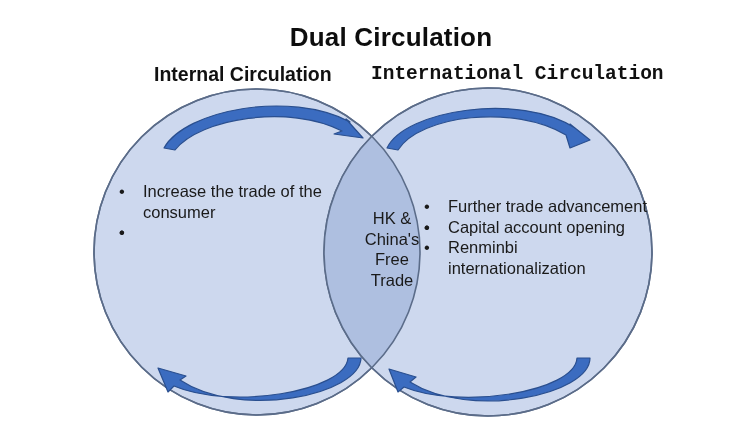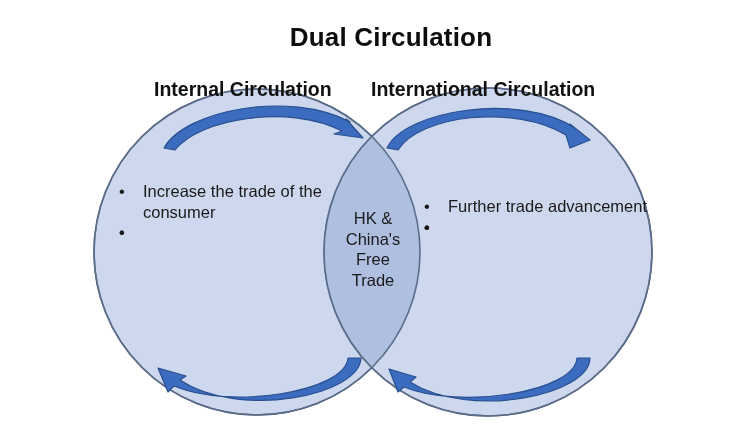--- a/index.html
+++ b/index.html
@@ -21,28 +21,28 @@
       width: 750px;
       top: 22px;
       text-align: center;
       font-size: 26px;
       font-weight: bold;
       letter-spacing: 0.2px;
       color: #0d0d0d;
     }
     .subtitle {
       position: absolute;
-      top: 78px;
+      top: 63px;
       font-size: 19.5px;
       font-weight: bold;
       white-space: nowrap;
       color: #111111;
     }
     .subtitle.left { left: 154px; }
-    .subtitle.right { left: 371px; }
+    .subtitle.right { left: 371px; font-family: Liberation Mono, monospace; }
     svg.diagram {
       position: absolute;
       left: 0;
       top: 0;
     }
     .bullets {
       position: absolute;
       margin: 0;
       padding: 0;
       list-style: none;
@@ -64,21 +64,21 @@
       top: 181px;
       width: 215px;
     }
     .bullets.right {
       left: 422px;
       top: 196px;
       width: 235px;
     }
     .center-label {
       position: absolute;
-      left: 334px;
+      left: 353px;
       top: 208px;
       width: 78px;
       text-align: center;
       font-size: 16.5px;
       line-height: 20.5px;
       color: #1a1a1a;
     }
   </style>
 </head>
 <body>
@@ -152,17 +152,19 @@
 <ul class="bullets right">
   <li>
     <span class="dot">•</span>
     <span>Further trade advancement</span>
   </li>
   <li>
     <span class="dot">•</span>
   </li>
   <li>
     <span class="dot">•</span>
+    <span>Capital account opening</span>
   </li>
   <li>
     <span class="dot">•</span>
+    <span>Renminbi internationalization</span>
   </li>
 </ul>
 
 </body></html>

